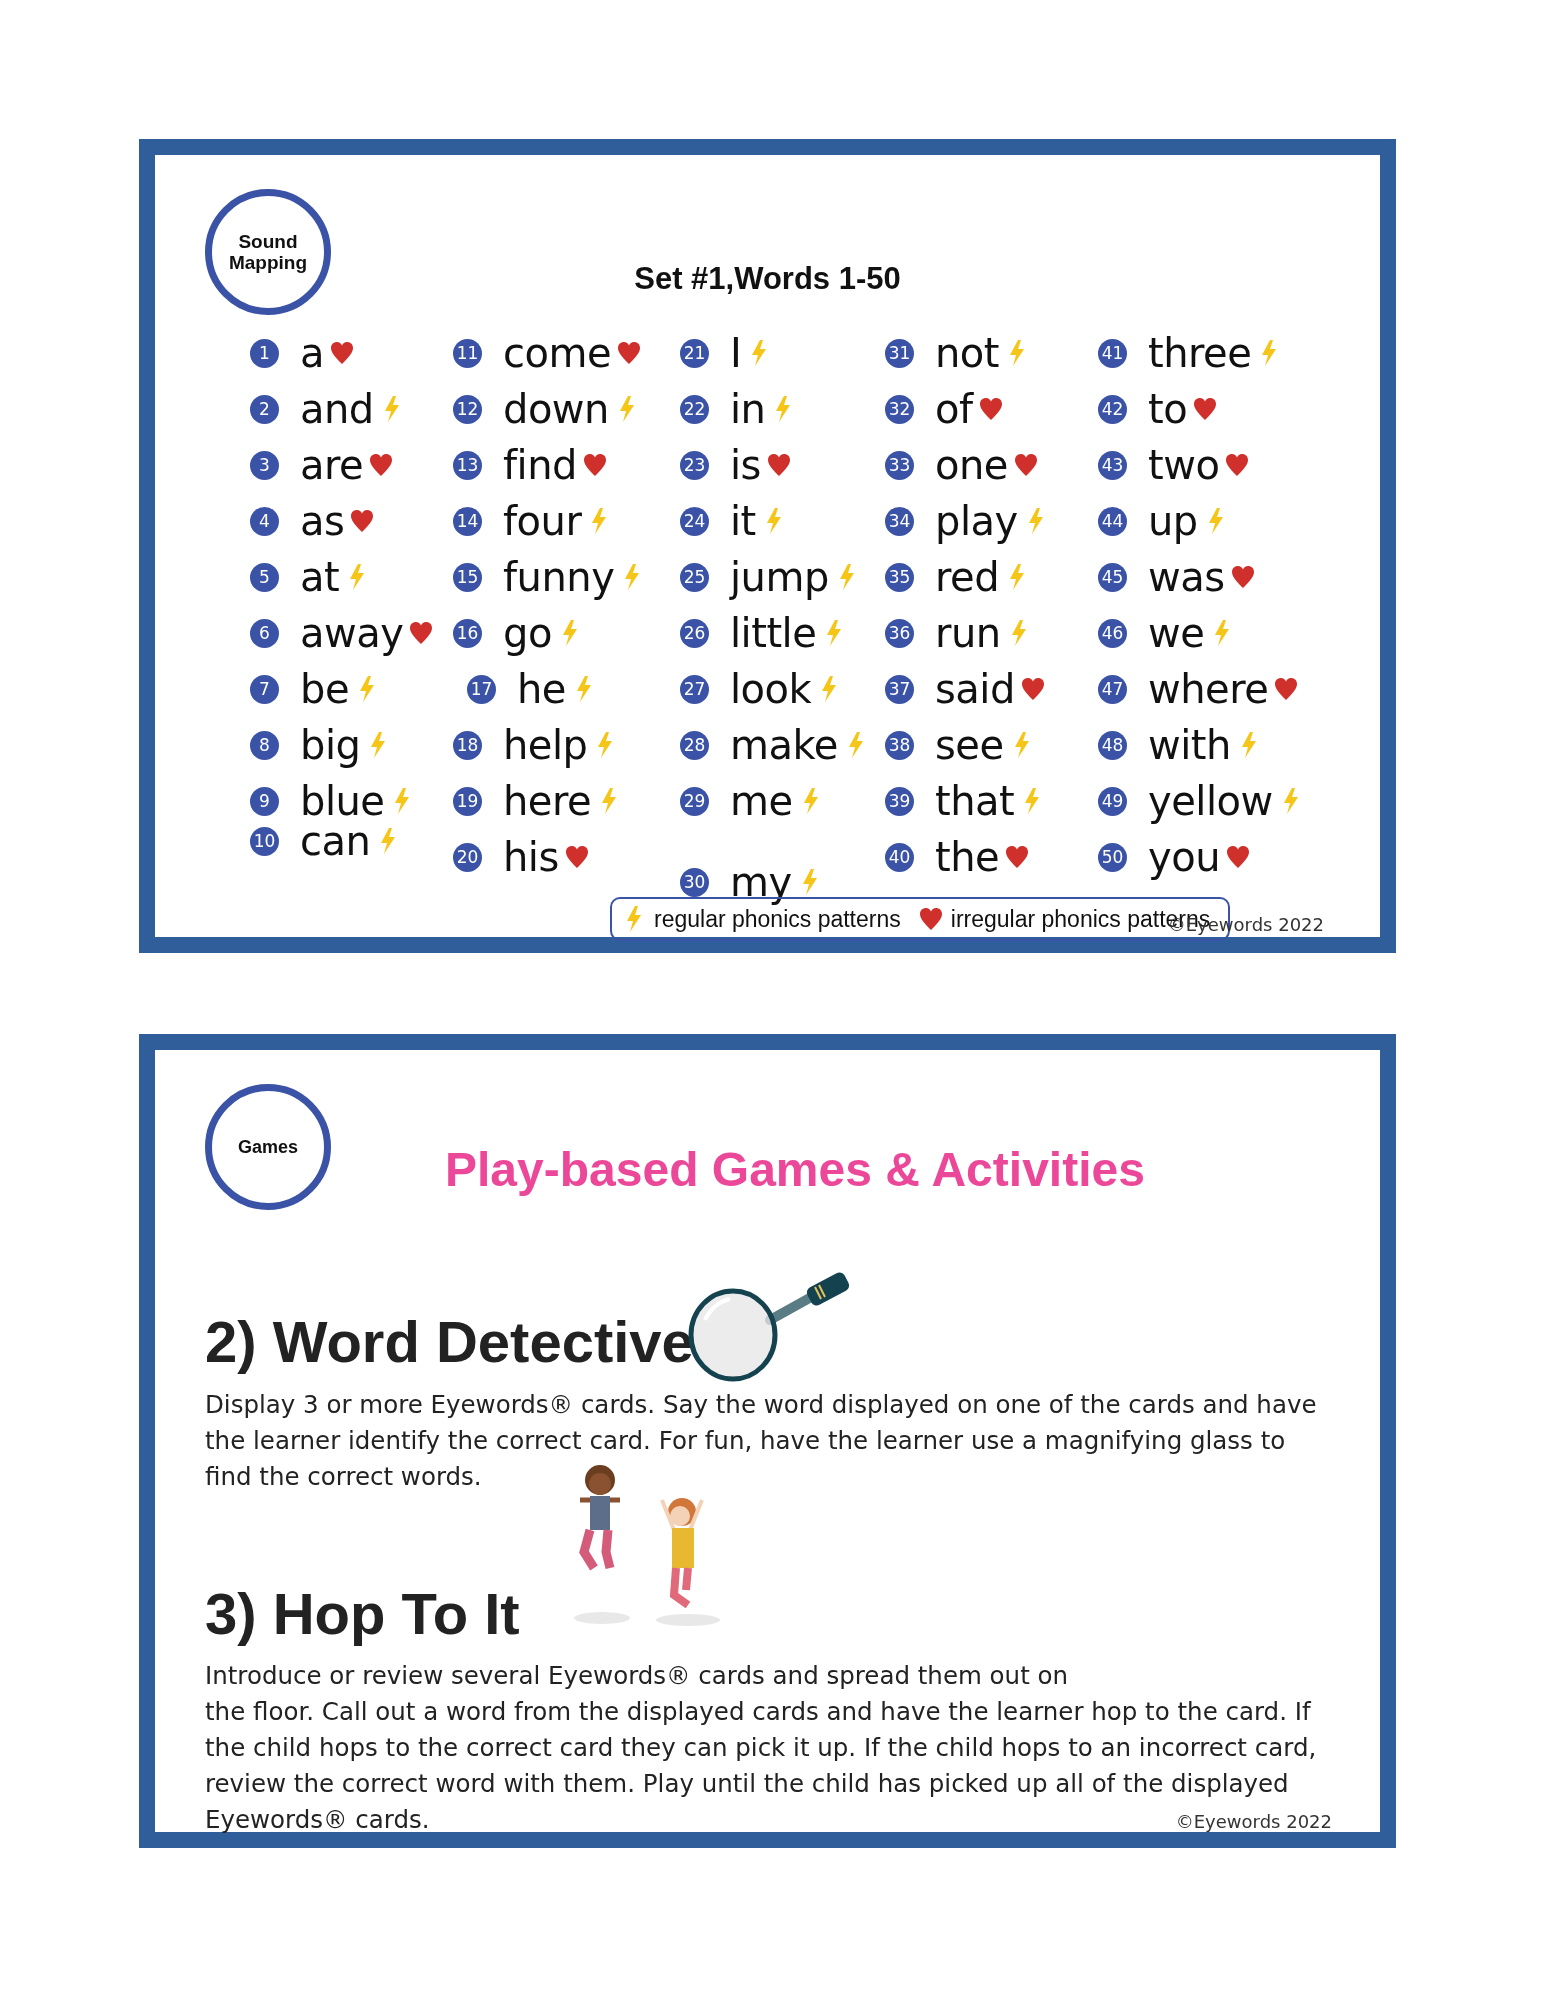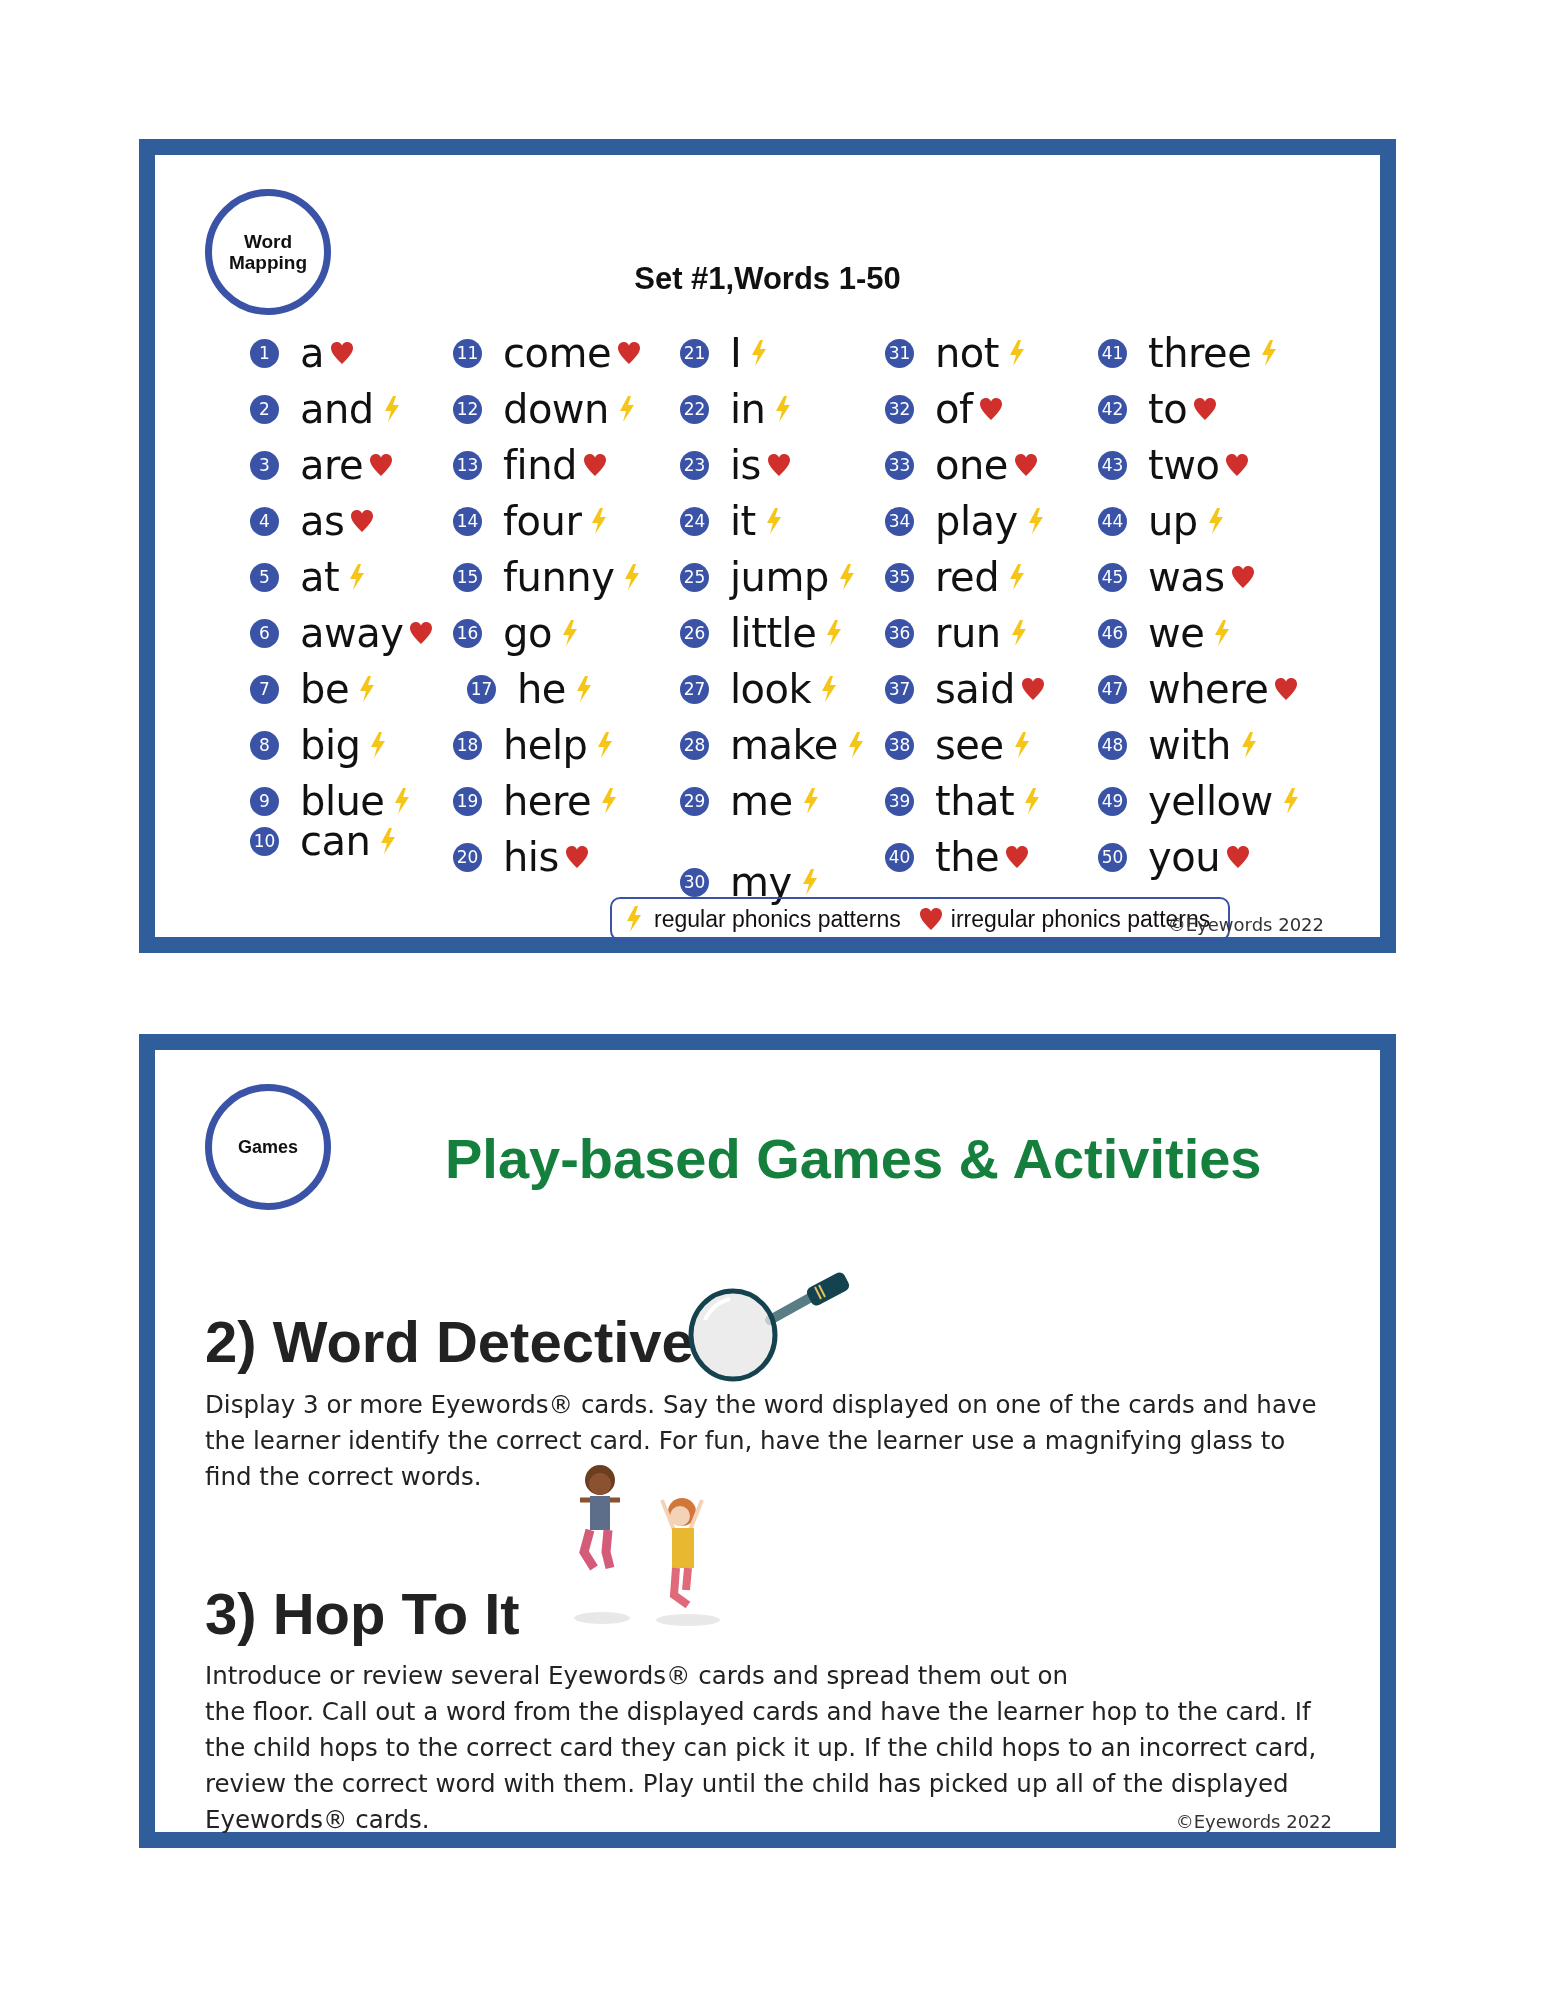--- a/index.html
+++ b/index.html
@@ -26,38 +26,38 @@
          font-family:"DejaVu Sans", sans-serif; margin-right:21px; flex:none; }
   .word { font-size:40px; color:#111; font-family:"DejaVu Sans", sans-serif; letter-spacing:-0.5px; }
   .mark { display:inline-block; margin-left:6px; width:24px; height:28px; flex:none; }
   .legend { position:absolute; left:455px; top:742px; width:620px; height:44px;
             border:2px solid #3a53a6; border-radius:10px; box-sizing:border-box;
             display:flex; align-items:center; padding-left:10px; font-size:23px; color:#111; gap:8px;}
   .legend .mark { margin-left:0; }
   .copy { position:absolute; font-size:18px; color:#333; font-family:"DejaVu Sans", sans-serif; }
   .card1 .copy { right:56px; bottom:2px; }
   .card2 .copy { right:48px; bottom:0px; }
-  .title2 { position:absolute; left:290px; top:76px; font-weight:bold; font-size:56px; color:#15803d; }
+  .title2 { position:absolute; left:290px; top:92px; font-weight:bold; font-size:48px; color:#ec4899; }
   .h2 { position:absolute; left:50px; font-weight:bold; font-size:58px; color:#222; }
   .para { position:absolute; left:50px; width:1120px; font-size:24.5px; line-height:36px;
           color:#222; font-family:"DejaVu Sans", sans-serif; }
   .h-wd { top:258px; }
   .p-wd { top:337px; }
   .h-hop { top:530px; }
   .p-hop { top:608px; }
   .magnifier { position:absolute; left:520px; top:215px; width:180px; height:120px; }
   .kids { position:absolute; left:395px; top:410px; width:200px; height:170px; }
 </style>
 </head>
 <body>
 
 <div class="card card1">
   <div class="badge">
     <div>
-      <div>Word</div>
+      <div>Sound</div>
       <div>Mapping</div>
     </div>
   </div>
   <div class="subtitle1">Set #1,Words 1-50</div>
 
   <div class="grid" id="word-grid">
       <div class="word-row" style="left: 0px; top: 0px;">
         <span class="num">1</span>
         <span class="word">a</span>
         <svg class="mark" viewBox="0 0 24 28">

